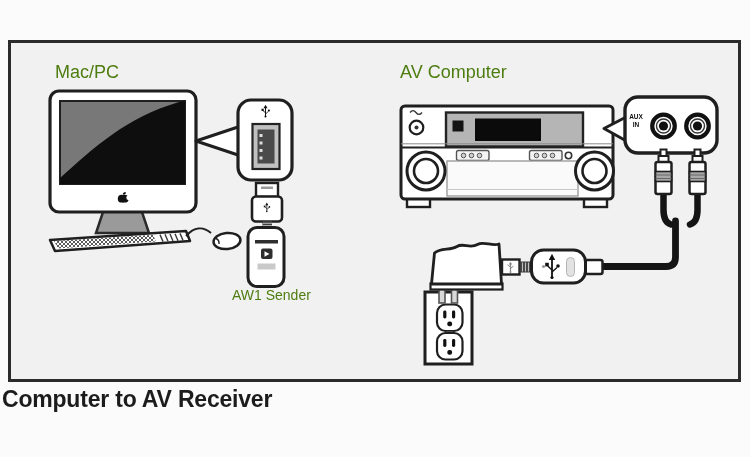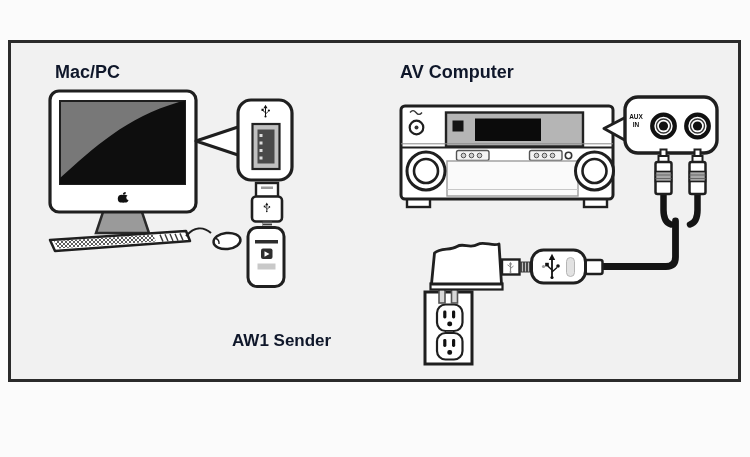--- a/index.html
+++ b/index.html
@@ -5,23 +5,23 @@
   html,body{margin:0;padding:0;background:#fbfbfb;}
   #stage{
     position:relative;width:750px;height:457px;overflow:hidden;
     font-family:"Liberation Sans",sans-serif;background:#fbfbfb;
   }
   #diagram-box{
     position:absolute;left:8px;top:40px;width:733px;height:342px;
     box-sizing:border-box;border:3px solid #2b2b2b;background:#f1f1f1;
   }
   svg{position:absolute;left:0;top:0;}
-  .lbl{position:absolute;color:#0f172a;font-weight:700;white-space:nowrap;}
+  .lbl{position:absolute;color:#4d7c0f;font-weight:400;white-space:nowrap;}
   .lbl-lg{font-size:18px;}
-  .lbl-md{font-size:17px;margin-top:44px;}
+  .lbl-md{font-size:14px;}
   #caption{
     position:absolute;left:2px;top:386px;font-size:23px;font-weight:700;
     color:#1c1c1c;letter-spacing:-0.2px;white-space:nowrap;
   }
   #aux-text{
     position:absolute;left:626px;top:113px;width:20px;text-align:center;
     font-size:6.5px;line-height:7.6px;font-weight:700;color:#111;
   }
 </style>
 </head>
@@ -221,14 +221,15 @@
     </g>
   </svg>
 
   <div class="lbl lbl-lg" style="left:55px;top:62px;">Mac/PC</div>
   <div class="lbl lbl-lg" style="left:400px;top:62px;">AV Computer</div>
   <div class="lbl lbl-md" style="left:232px;top:287px;">AW1 Sender</div>
   <div id="aux-text">
     <div>AUX</div>
     <div>IN</div>
   </div>
+  <div id="caption">Computer to AV Receiver</div>
 
 </div>
 
 </body></html>

